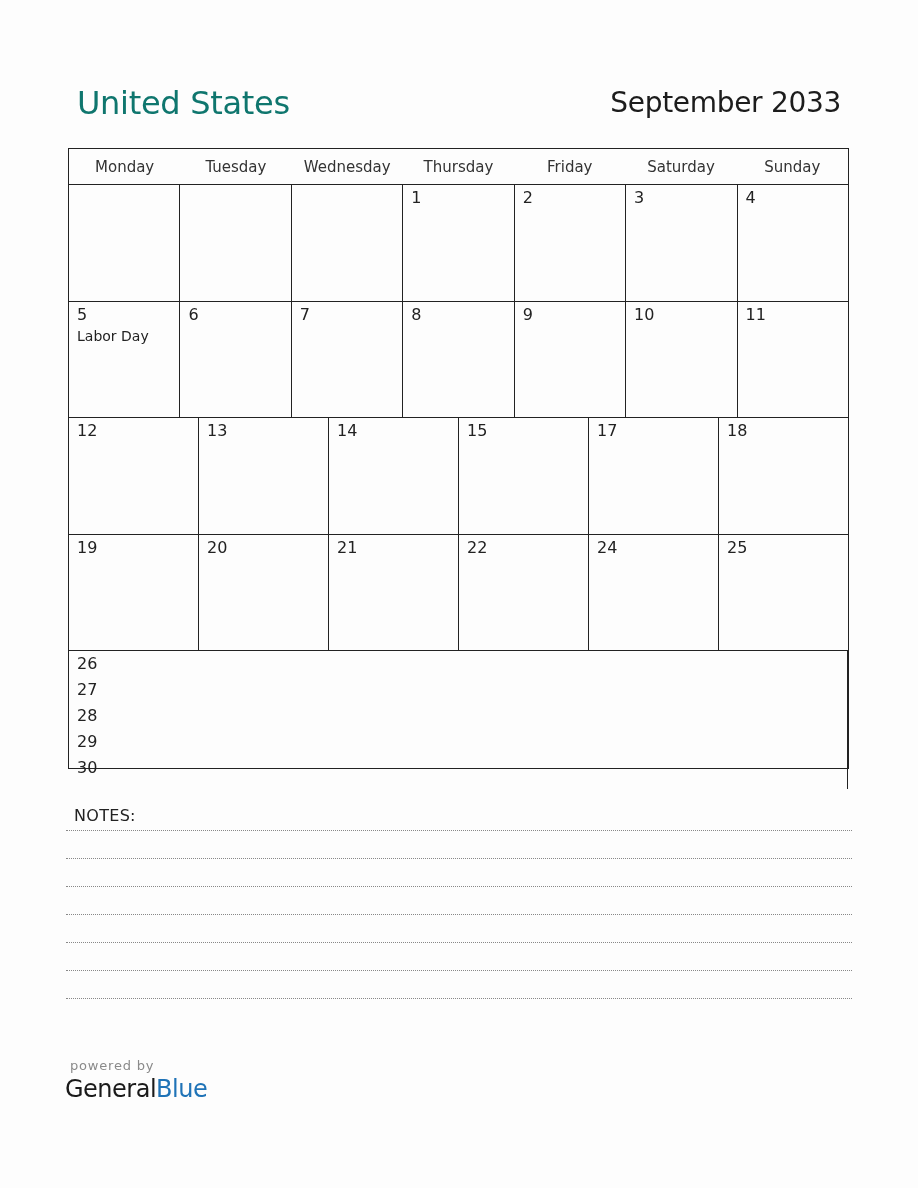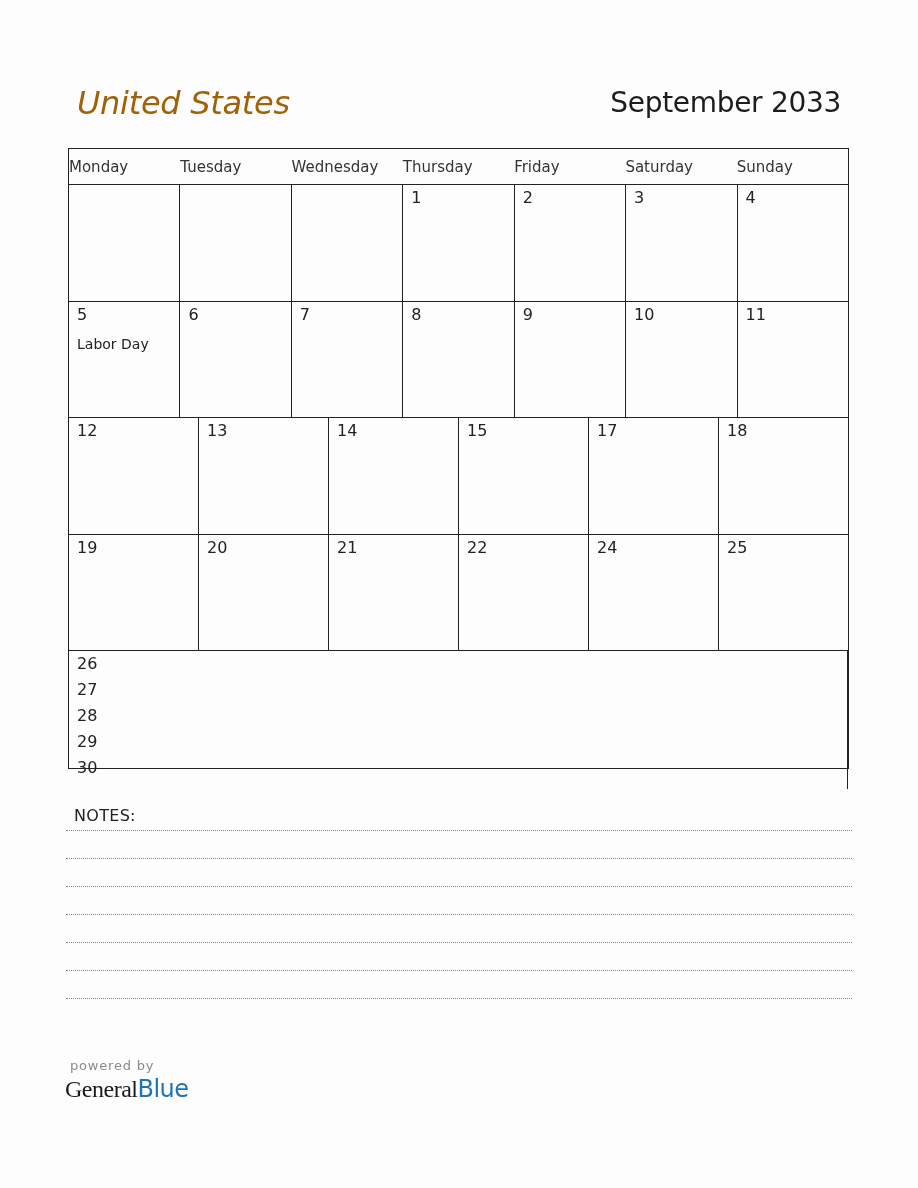--- a/index.html
+++ b/index.html
@@ -1,33 +1,33 @@
 <!DOCTYPE html>
 <html><head>
 <meta charset="utf-8">
 <style>
   * { box-sizing: border-box; margin: 0; padding: 0; }
   html, body { width: 918px; height: 1188px; background: #fdfdfd; }
   body { position: relative; font-family: "DejaVu Sans", sans-serif; color: #222; overflow: hidden; }
-  .title-left { position: absolute; left: 77px; top: 84px; font-size: 32px; font-weight: normal; color: #a16207; letter-spacing: -0.3px; font-style: italic; }
+  .title-left { position: absolute; left: 77px; top: 84px; font-size: 32px; font-weight: normal; color: #0f766e; letter-spacing: -0.3px; }
   .title-right { position: absolute; right: 77px; top: 86px; font-size: 28px; color: #1c1c1c; letter-spacing: -0.3px; }
   .cal { position: absolute; left: 68px; top: 148px; width: 781px; border: 1px solid #222; }
   .hdr { display: flex; height: 36px; border-bottom: 1px solid #222; }
-  .hdr div { flex: 1; text-align: left; font-size: 15px; line-height: 36px; color: #333; }
+  .hdr div { flex: 1; text-align: center; font-size: 15px; line-height: 36px; color: #333; }
   .row { display: flex; height: 116.6px; border-bottom: 1px solid #222; }
   .row:last-child { border-bottom: none; flex-direction: column; }
   .cell { flex: 1; border-right: 1px solid #222; padding: 4px 8px; position: relative; }
   .cell:last-child { border-right: none; }
   .num { font-size: 16px; color: #222; line-height: 18px; }
-  .evt { font-size: 14px; color: #222; margin-top: 12px; }
+  .evt { font-size: 14px; color: #222; margin-top: 4px; }
   .notes-label { position: absolute; left: 74px; top: 806px; font-size: 16px; color: #222; letter-spacing: 0.3px; }
   .note-line { position: absolute; left: 66px; width: 786px; border-top: 1px dotted #888; }
   .powered { position: absolute; left: 70px; top: 1058px; font-size: 13px; color: #8a8a8a; letter-spacing: 0.8px; }
   .brand { position: absolute; left: 65px; top: 1075px; font-size: 24px; letter-spacing: -0.5px; }
-  .brand .g { color: #1a1a1a; font-family: Liberation Serif, serif; }
+  .brand .g { color: #1a1a1a; }
   .brand .b { color: #1f73b7; }
 </style>
 </head>
 <body>
 
 <div class="title-left">United States</div>
 <div class="title-right">September 2033</div>
 
 <div class="cal">
   <div class="hdr">

